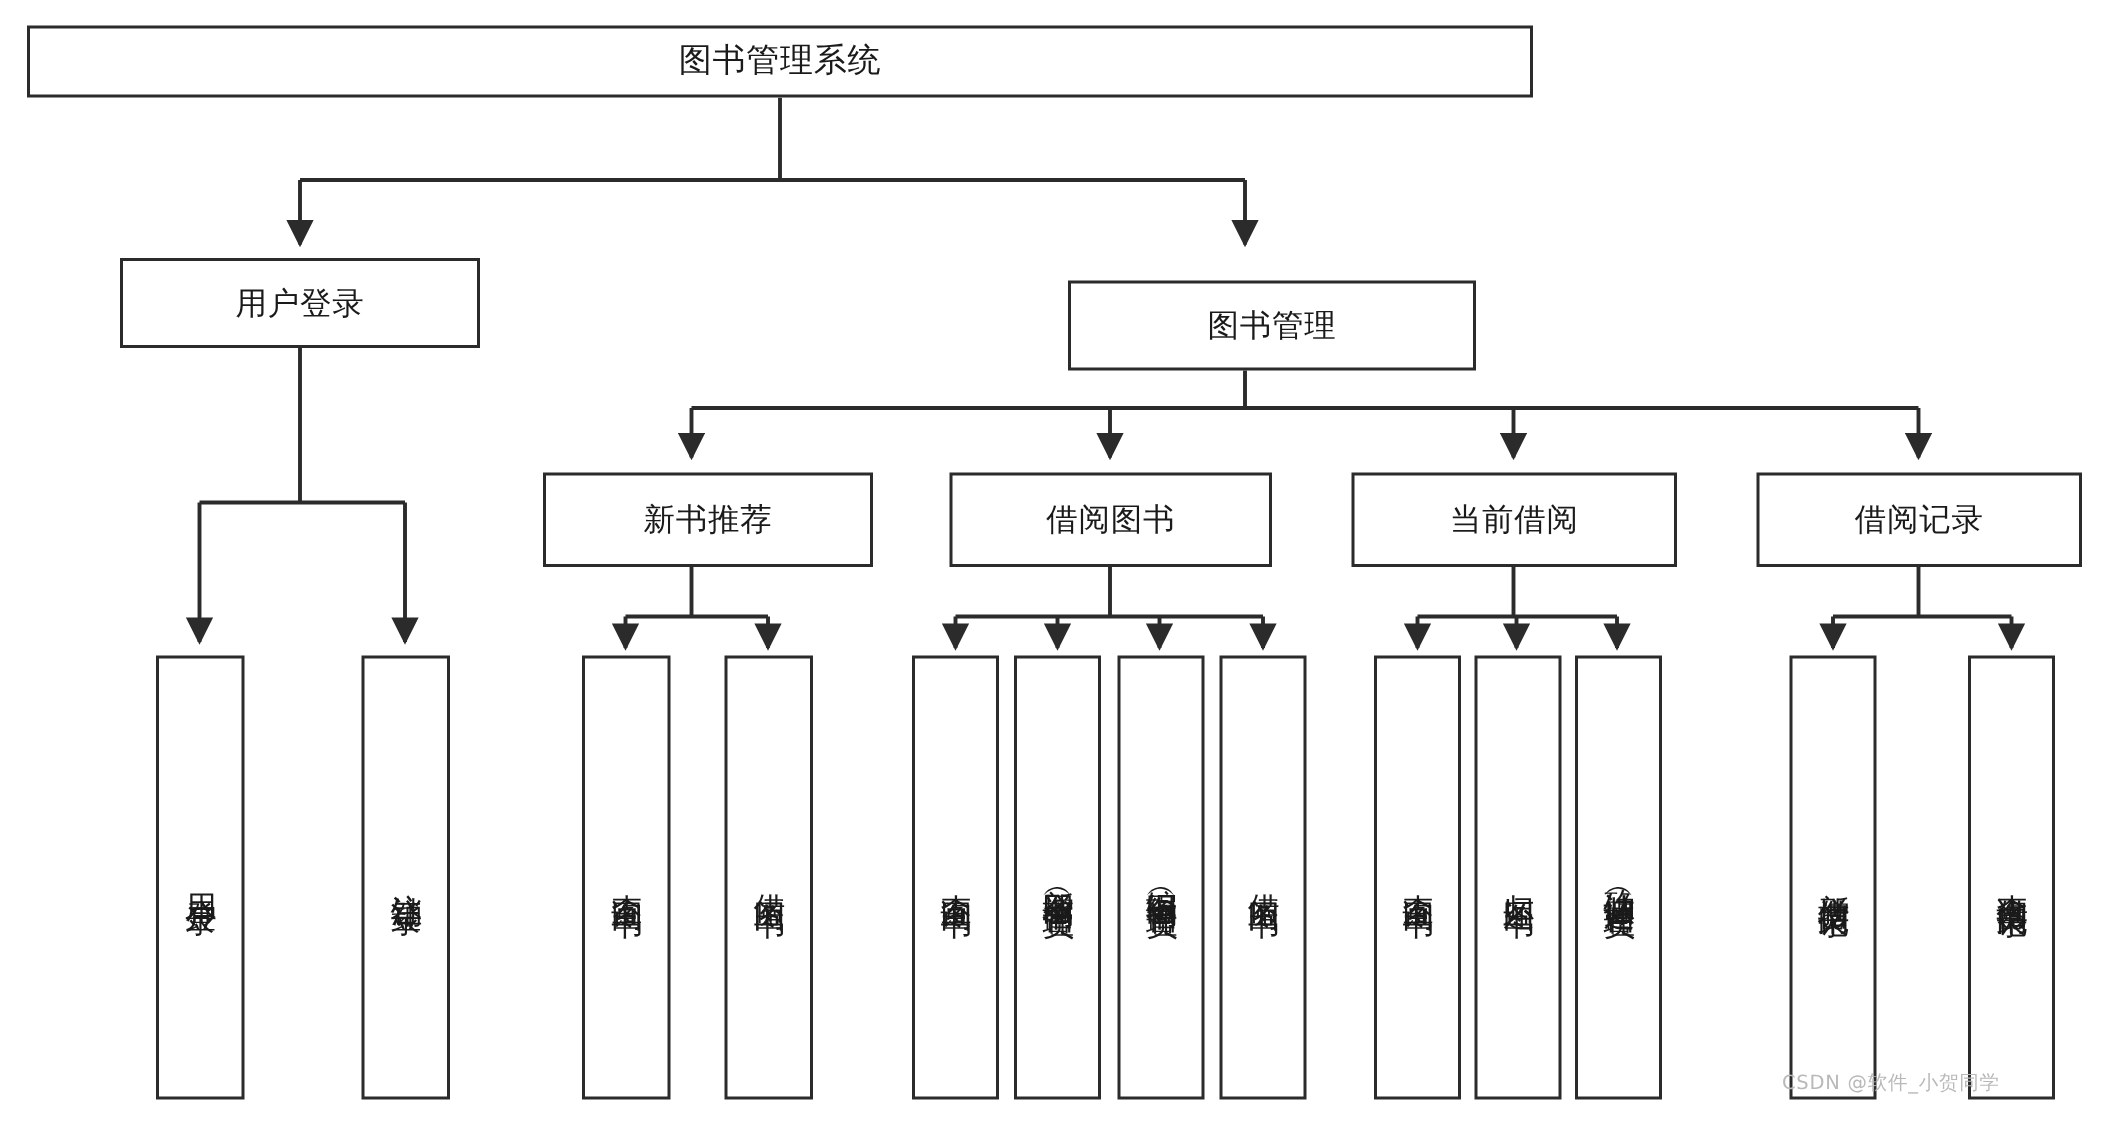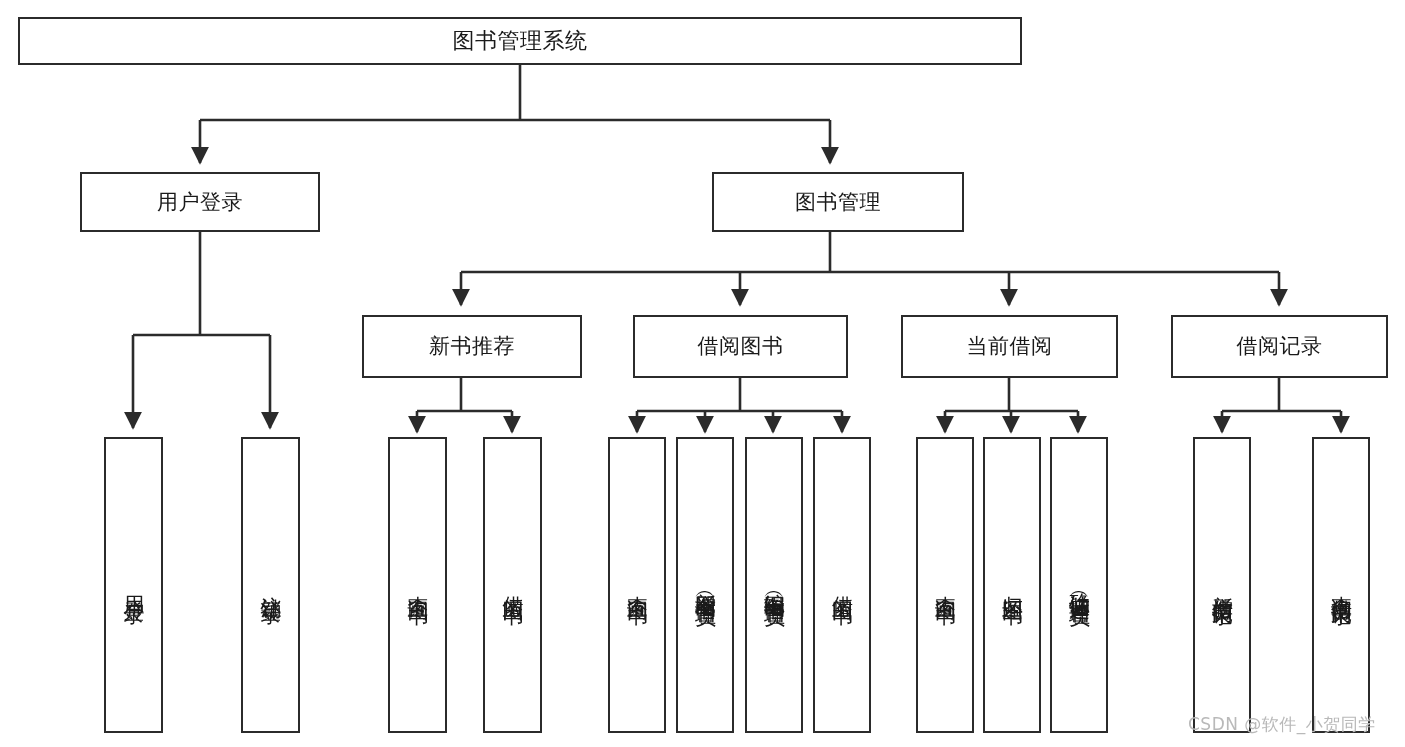--- a/index.html
+++ b/index.html
@@ -66,21 +66,21 @@
     white-space: nowrap;
     max-height: 100%;
   }
   .node.v.tall .label {
     letter-spacing: 2px;
   }
   .watermark {
     position: absolute;
     left: 1188px;
     top: 713px;
-    font-size: 17px;
+    font-size: 13px;
     color: #b9b9b9;
     white-space: nowrap;
     letter-spacing: 0.5px;
   }
 </style>
 </head>
 <body>
 
 <div id="canvas">
 
@@ -134,21 +134,21 @@
     </g>
   </svg>
 
   <div class="node h root" style="left:18px; top:17px; width:1004px; height:48px;">
     <span class="label">图书管理系统</span>
   </div>
 
   <div class="node h" style="left:80px; top:172px; width:240px; height:60px;">
     <span class="label">用户登录</span>
   </div>
-  <div class="node h" style="left:712px; top:172px; width:252px; height:60px;">
+  <div class="node h" style="left:712px; top:187px; width:272px; height:60px;">
     <span class="label">图书管理</span>
   </div>
 
   <div class="node h" style="left:362px; top:315px; width:220px; height:63px;">
     <span class="label">新书推荐</span>
   </div>
   <div class="node h" style="left:633px; top:315px; width:215px; height:63px;">
     <span class="label">借阅图书</span>
   </div>
   <div class="node h" style="left:1171px; top:315px; width:217px; height:63px;">

